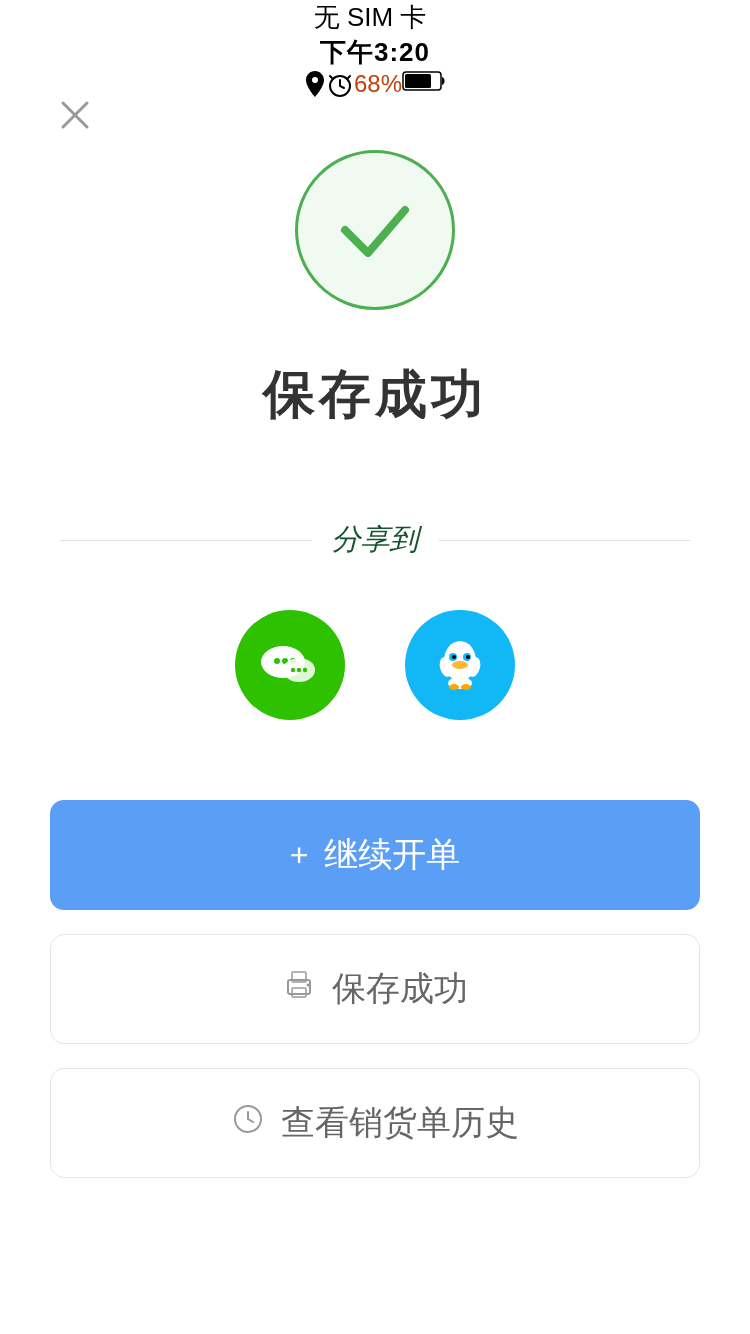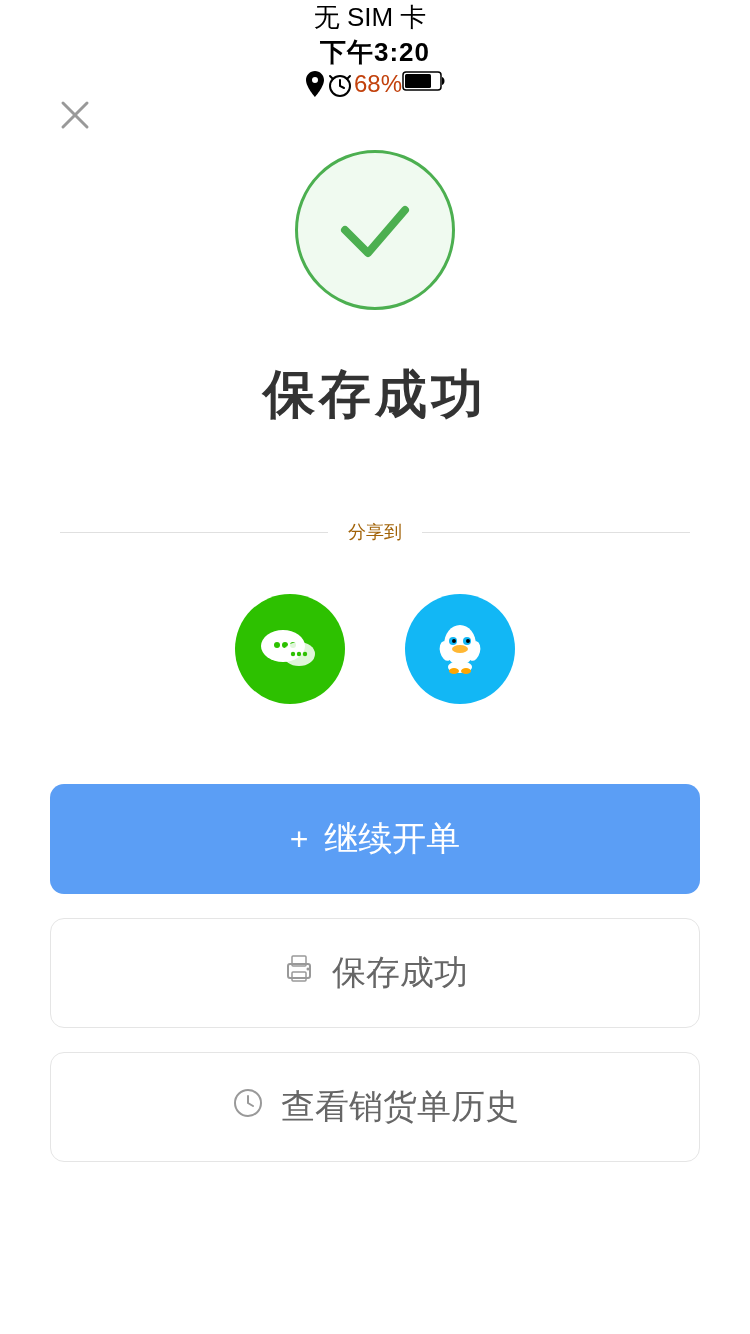--- a/index.html
+++ b/index.html
@@ -104,23 +104,24 @@
       align-items: center;
       padding: 0 60px;
       margin-bottom: 50px;
     }
     .share-divider .line {
       flex: 1;
       height: 1px;
       background: #e0e0e0;
     }
     .share-divider .share-label {
-      font-size: 18px;
-      color: #a16207;
+      font-size: 29px;
+      color: #14532d;
       padding: 0 20px;
+      font-style: italic;
     }
 
     
     .share-icons {
       display: flex;
       align-items: center;
       justify-content: center;
       gap: 60px;
       margin-bottom: 80px;
     }

